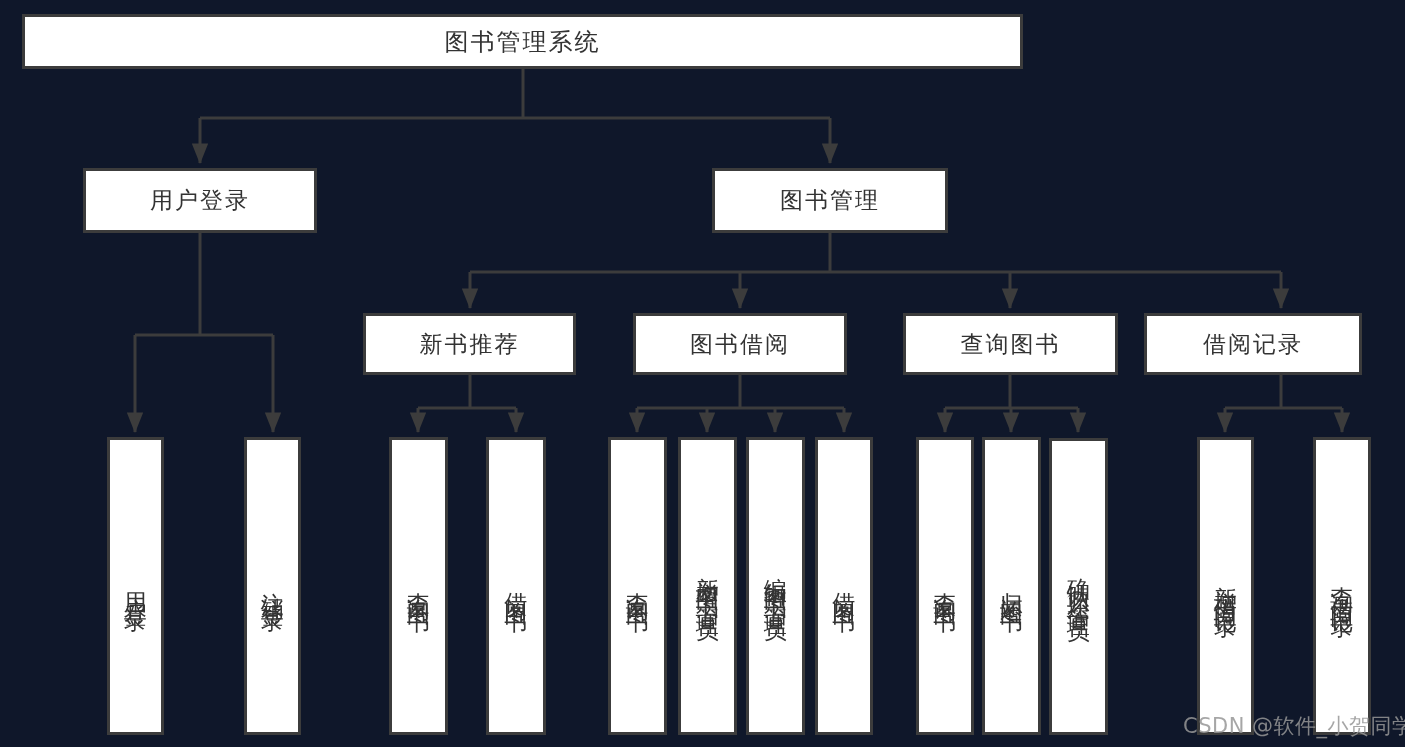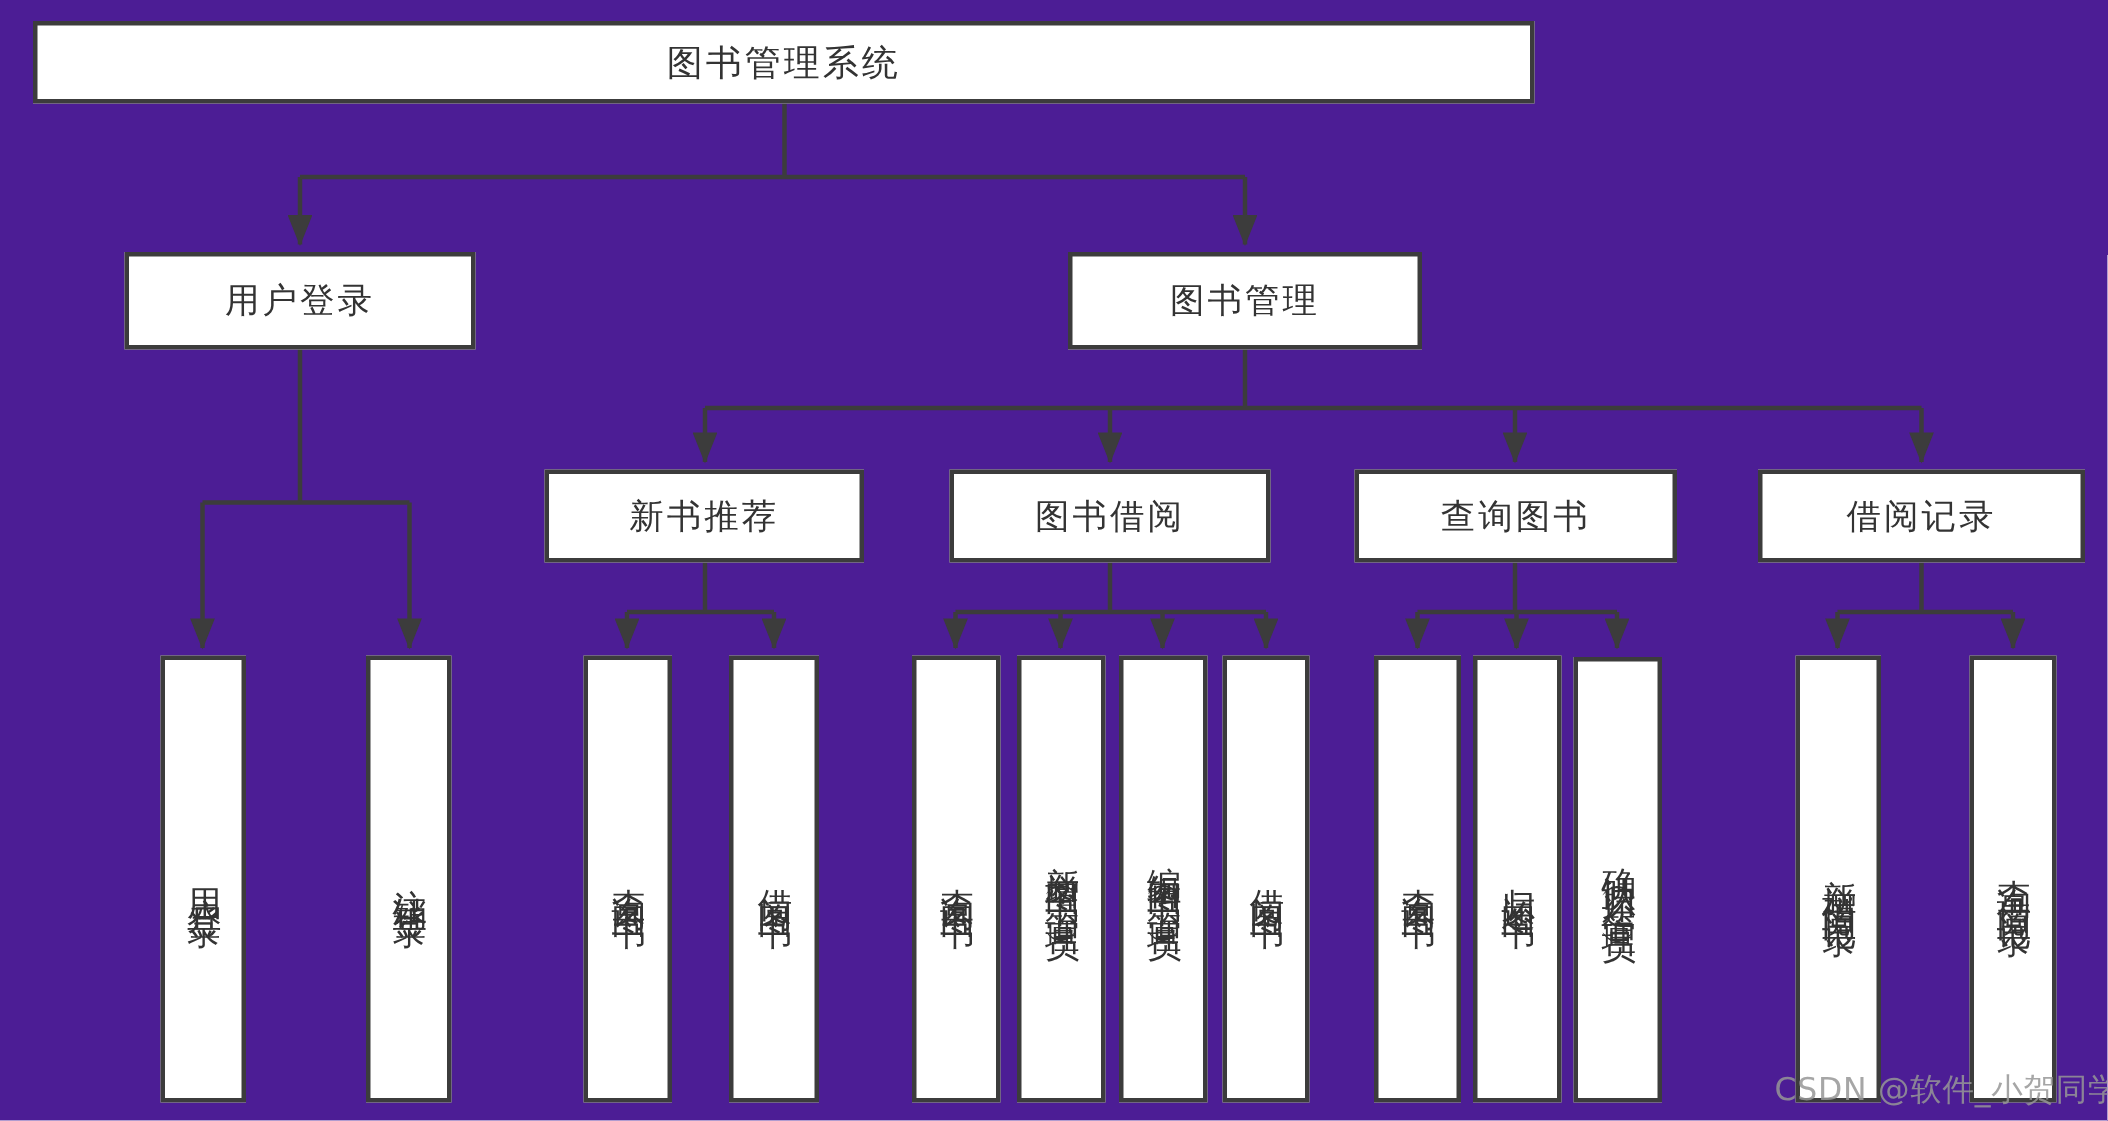--- a/index.html
+++ b/index.html
@@ -1,19 +1,19 @@
 <!DOCTYPE html>
 <html><head>
 <meta charset="utf-8">
 <style>
   html,body{margin:0;padding:0;background:#ffffff;}
   .stage{
     position:relative;
     width:1405px;height:747px;
-    background:#4c1d95;
+    background:#0f172a;
     font-family:"DejaVu Sans","Liberation Sans",sans-serif;
     color:#333333;
     overflow:hidden;
   }
   .connectors{position:absolute;left:0;top:0;width:1405px;height:747px;z-index:1;}
   .node{
     position:absolute;
     box-sizing:border-box;
     border:3px solid #3c3c3c;
     background:#ffffff;
@@ -114,21 +114,21 @@
 
   <div class="node" style="left:363px;top:313px;width:213px;height:62px;">
     <span class="hlabel">新书推荐</span>
   </div>
   <div class="node" style="left:633px;top:313px;width:214px;height:62px;">
     <span class="hlabel">图书借阅</span>
   </div>
   <div class="node" style="left:903px;top:313px;width:215px;height:62px;">
     <span class="hlabel">查询图书</span>
   </div>
-  <div class="node" style="left:1172px;top:313px;width:218px;height:62px;">
+  <div class="node" style="left:1144px;top:313px;width:218px;height:62px;">
     <span class="hlabel">借阅记录</span>
   </div>
 
   <div class="node" style="left:107px;top:437px;width:57px;height:298px;">
     <span class="vlabel">用户登录</span>
   </div>
   <div class="node" style="left:244px;top:437px;width:57px;height:298px;">
     <span class="vlabel">注销登录</span>
   </div>
 

